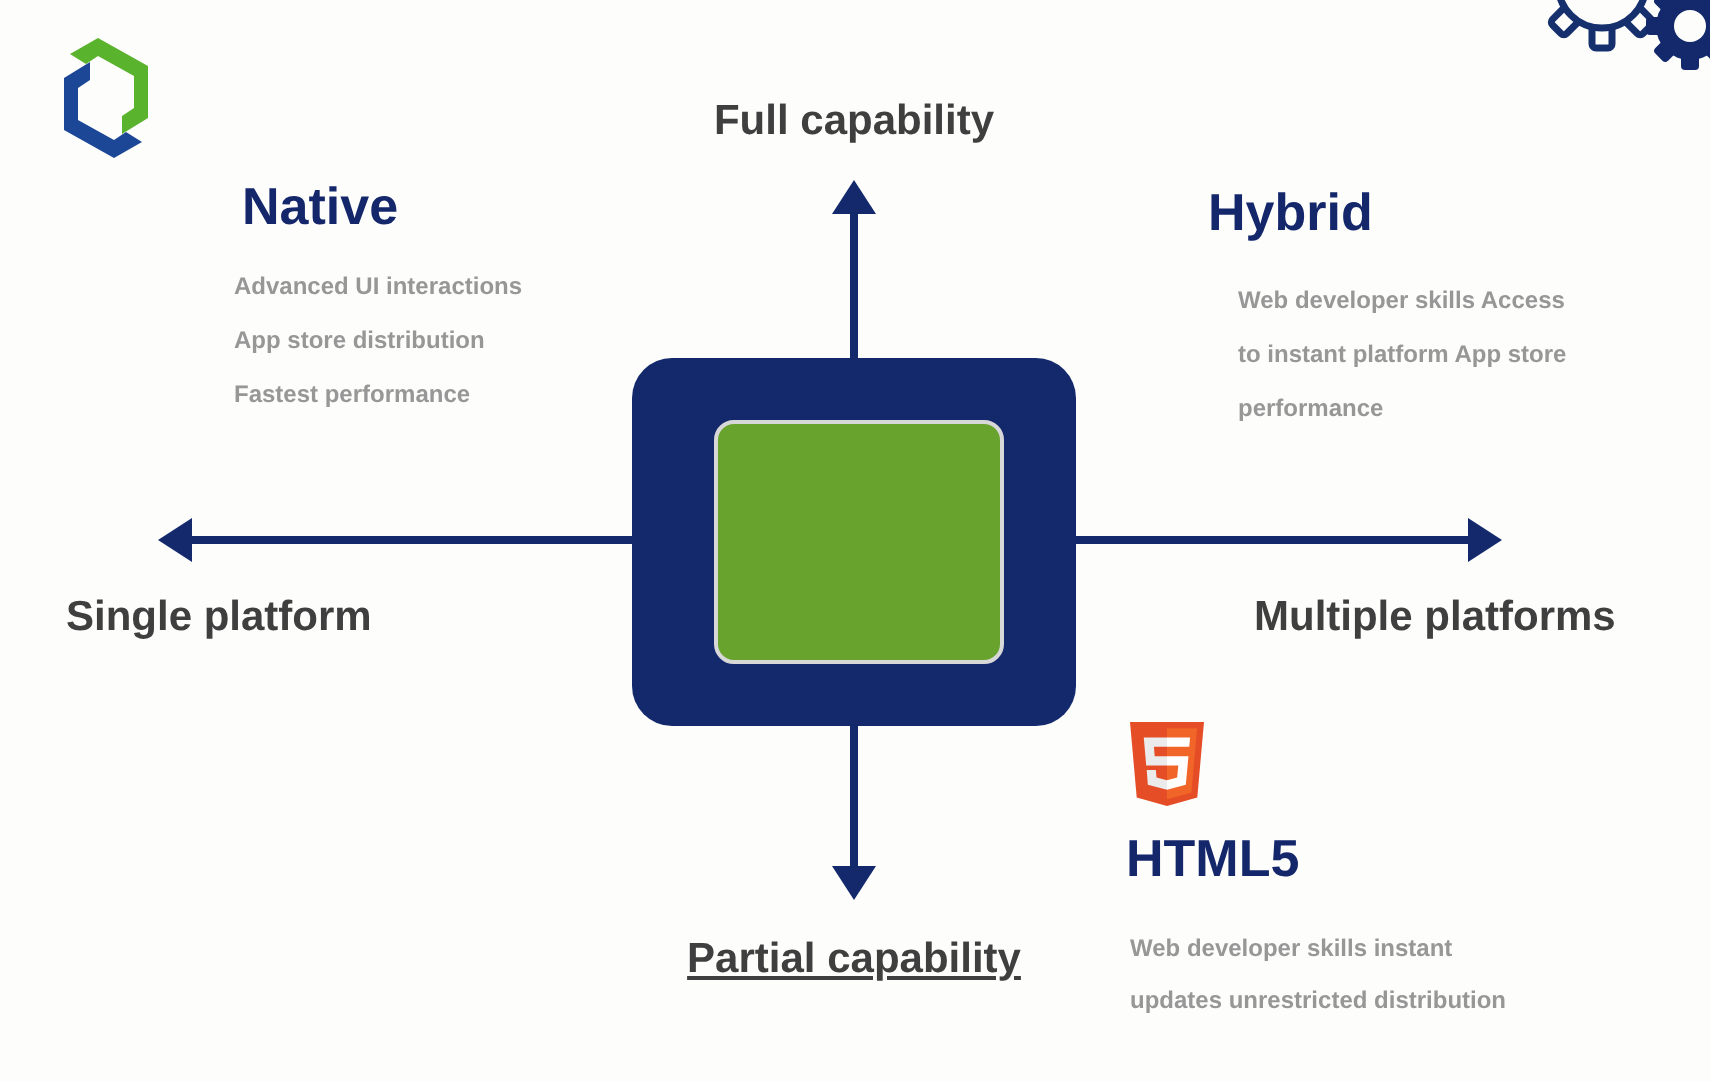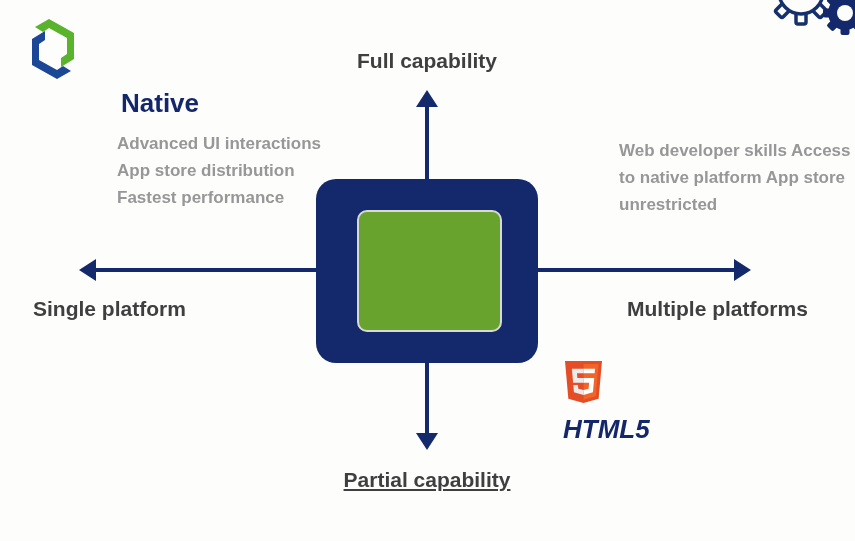--- a/index.html
+++ b/index.html
@@ -51,25 +51,25 @@
   .axis-label.left   { left: 33px;  top: 297px; }
   .axis-label.right  { left: 627px; top: 297px; }
 
   
   .section-title {
     position: absolute; z-index: 4;
     font-size: 26px; font-weight: bold; color: #14276b; white-space: nowrap;
   }
   .section-title.native { left: 121px; top: 88px; }
   .section-title.hybrid { left: 604px; top: 91px; }
-  .section-title.html5  { left: 563px; top: 414px; font-style: italic; }
+  .section-title.html5  { left: 563px; top: 414px; }
 
   .section-body {
     position: absolute; z-index: 4;
-    font-size: 17px; font-weight: bold; color: #979797; line-height: 27px; white-space: nowrap;
+    font-size: 12px; font-weight: bold; color: #979797; line-height: 27px; white-space: nowrap;
   }
   .section-body.native { left: 117px; top: 130px; }
   .section-body.hybrid { left: 604px; top: 137px; margin-left: 15px; }
   .section-body.html5  { left: 565px; top: 461px; line-height: 26px; }
 
   .html5-shield { position: absolute; left: 565px; top: 361px; width: 37px; height: 42px; z-index: 4; }
 </style>
 </head>
 <body>
 
@@ -125,27 +125,32 @@
   <div class="axis-label left">Single platform</div>
   <div class="axis-label right">Multiple platforms</div>
 
   <div class="section-title native">Native</div>
   <div class="section-body native">
     <div>Advanced UI interactions</div>
     <div>App store distribution</div>
     <div>Fastest performance</div>
   </div>
 
+  <div class="section-title hybrid">Hybrid</div>
   <div class="section-body hybrid">
     <div>Web developer skills Access</div>
-    <div>to native platform App store</div>
-    <div>unrestricted</div>
+    <div>to instant platform App store</div>
+    <div>performance</div>
   </div>
 
   <svg class="html5-shield" viewBox="0 0 452 512">
     <path fill="#e44d26" d="M41,460L0,0h452l-41,460-185,52z"></path>
     <path fill="#f16529" d="M226,472l149-41,35-394H226z"></path>
     <path fill="#ebebeb" d="M226,208h-75l-5-58h80V94H84l15,171h127zm0,147l-64-17-4-45h-56l7,89 117,32z"></path>
     <path fill="#ffffff" d="M226,265h69l-7,73-62,17v59l115-32 16-174H226zm0-171v56h136l5-56z"></path>
   </svg>
   <div class="section-title html5">HTML5</div>
+  <div class="section-body html5">
+    <div>Web developer skills instant</div>
+    <div>updates unrestricted distribution</div>
+  </div>
 
 </div>
 
 </body></html>

